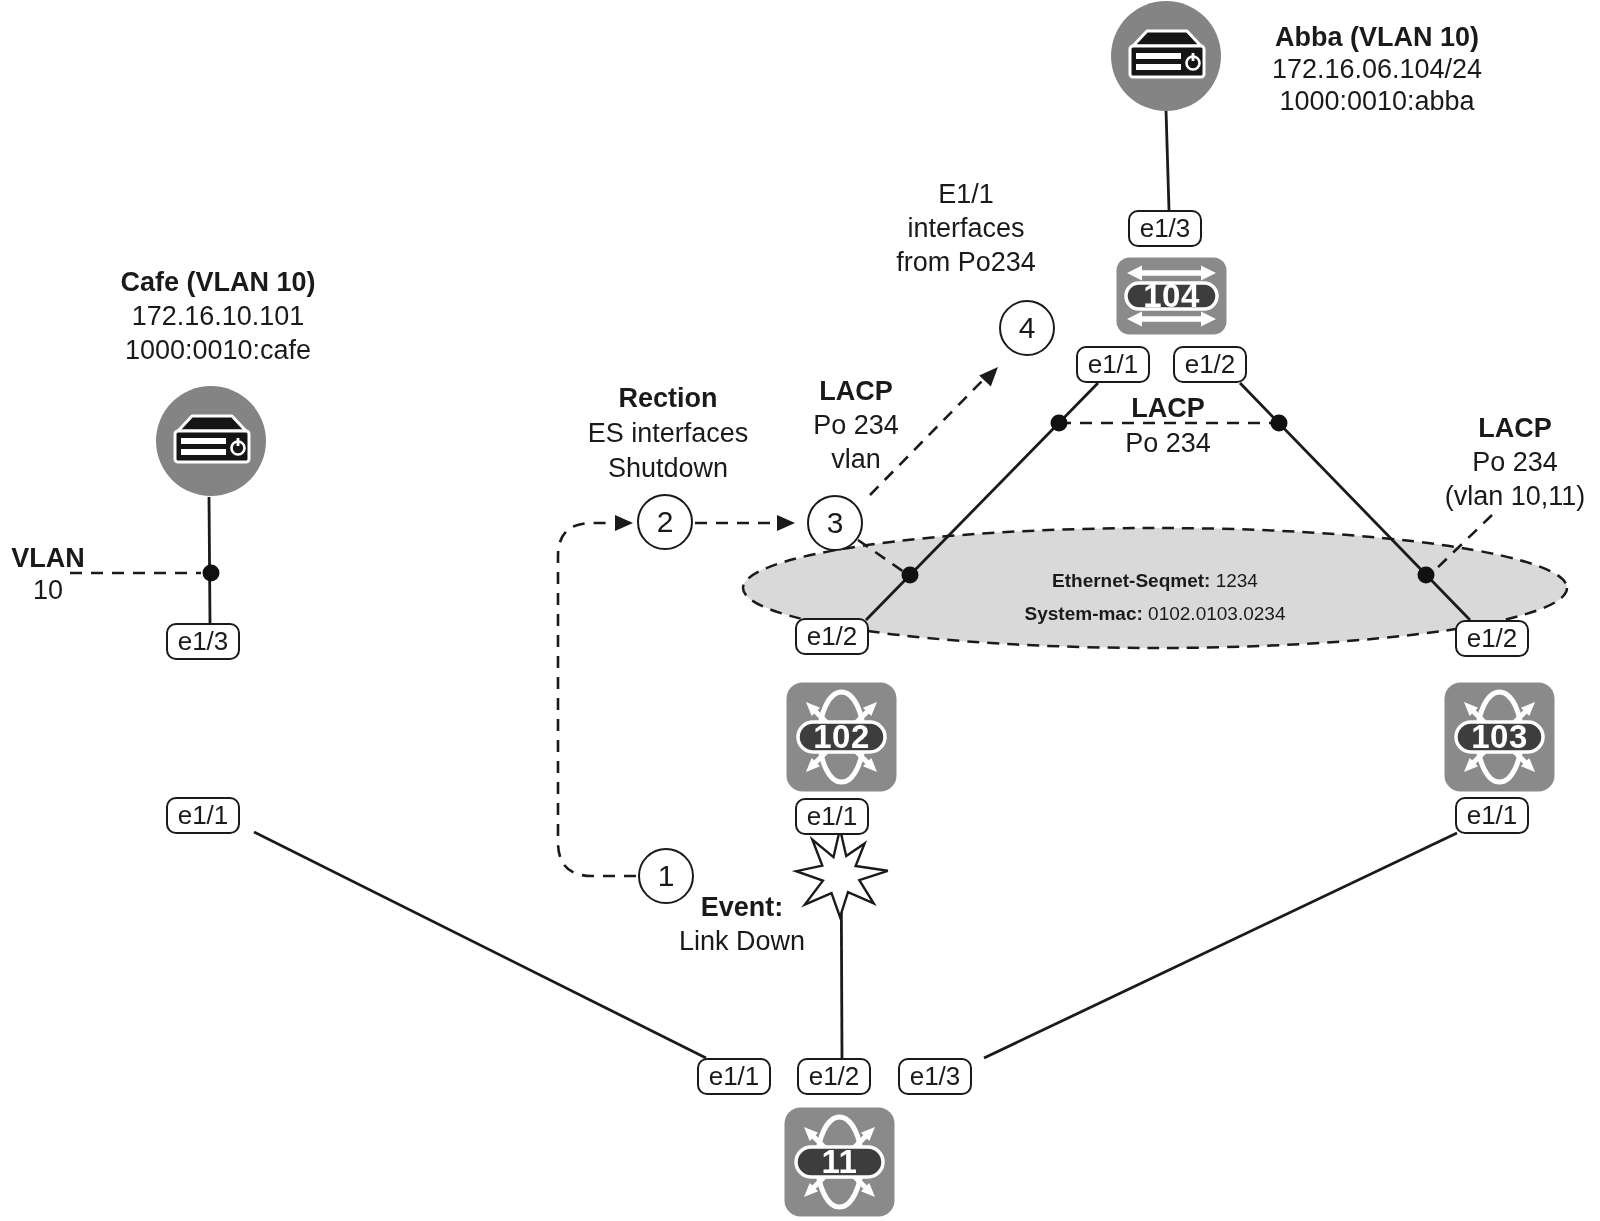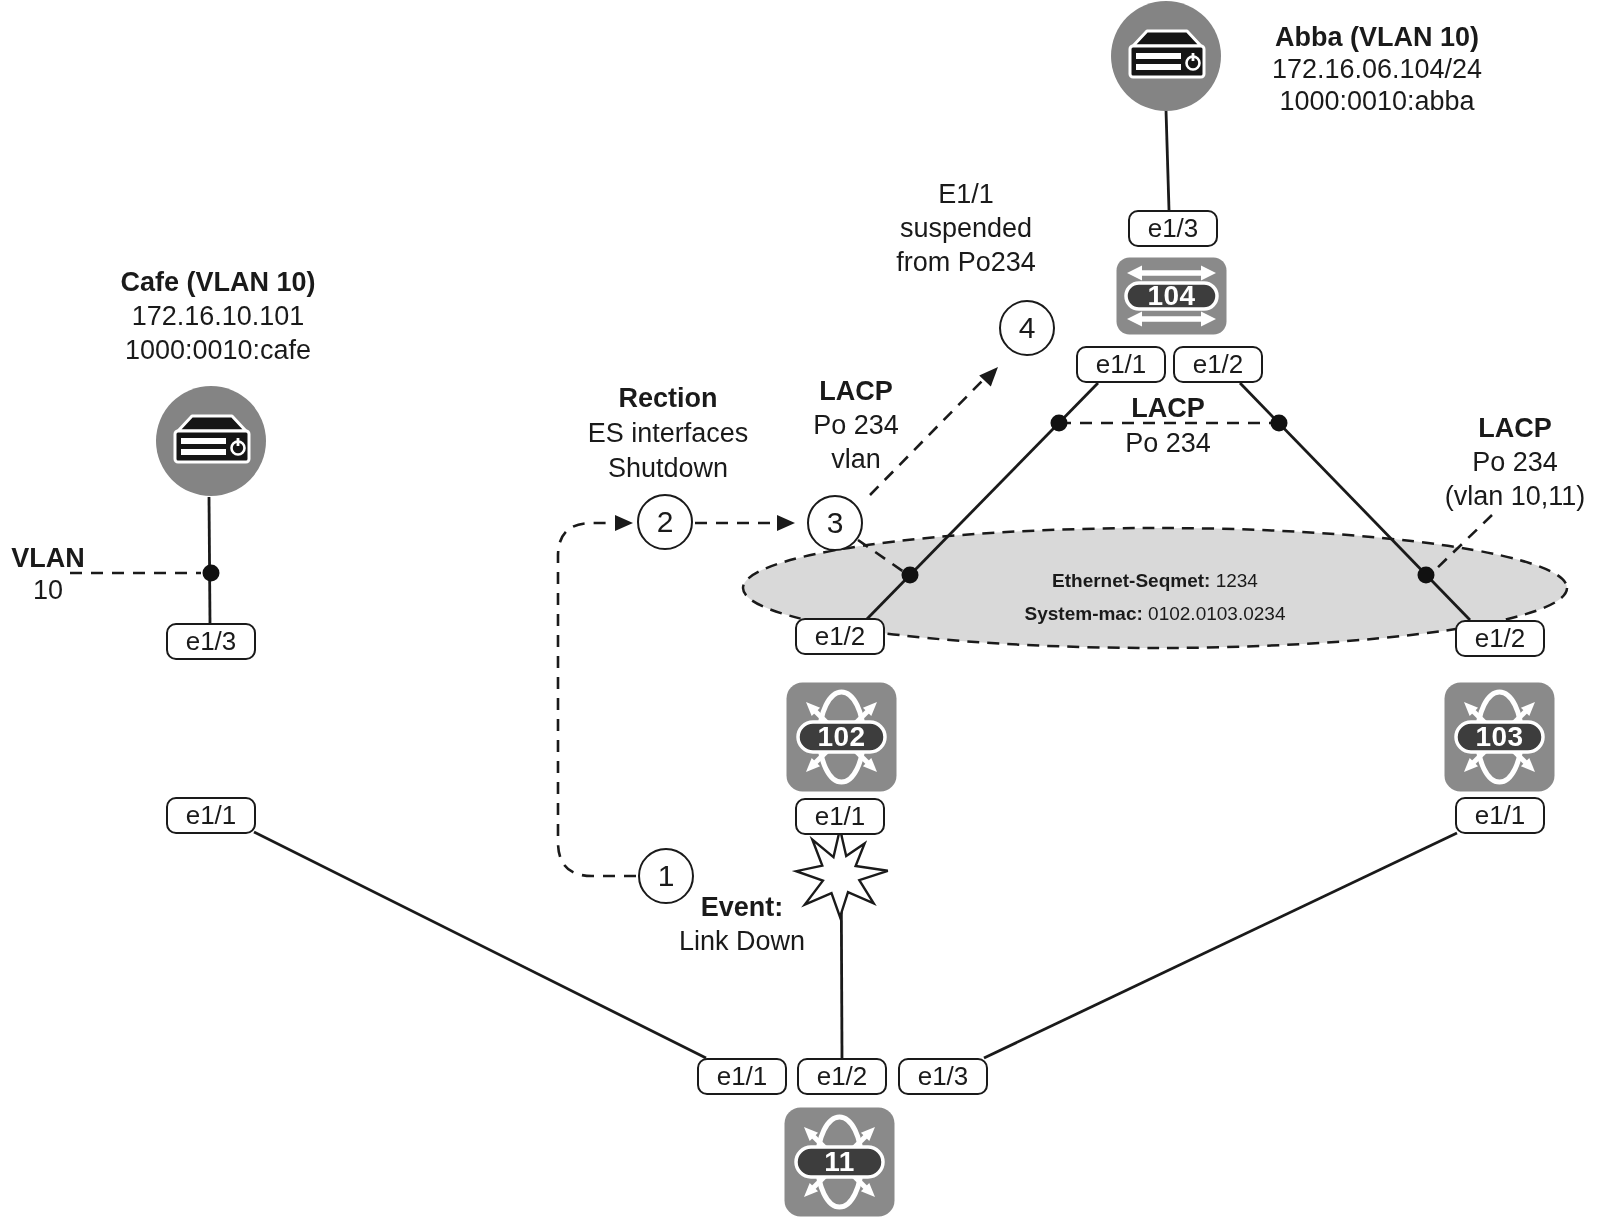--- a/index.html
+++ b/index.html
@@ -5,23 +5,23 @@
   html,body{margin:0;padding:0;background:#ffffff;}
   .canvas{
     position:relative;width:1600px;height:1221px;background:#ffffff;overflow:hidden;
     font-family:"Liberation Sans","DejaVu Sans",sans-serif;color:#1a1a1a;
   }
   svg.wires{position:absolute;left:0;top:0;z-index:1;}
   .defs{position:absolute;width:0;height:0;overflow:hidden;}
   .host{position:absolute;z-index:2;}
   .sw{position:absolute;z-index:2;}
   .sw-num{position:absolute;left:0;right:0;top:38px;height:36px;display:flex;align-items:center;justify-content:center;
-          color:#ffffff;font-weight:700;font-size:28px;letter-spacing:0.5px;}
+          color:#ffffff;font-weight:700;font-size:33px;letter-spacing:0.5px;}
   .sw-num.l2{top:22px;height:36px;}
-  .port{position:absolute;z-index:3;width:90px;height:37px;box-sizing:border-box;background:#ffffff;
+  .port{position:absolute;z-index:3;width:74px;height:37px;box-sizing:border-box;background:#ffffff;
         border:2.5px solid #1a1a1a;border-radius:10px;display:flex;align-items:center;justify-content:center;
         font-size:26px;text-align:center;}
   .label{position:absolute;z-index:3;text-align:center;font-size:27px;line-height:34px;white-space:nowrap;}
   .b{font-weight:700;}
   .step{position:absolute;z-index:3;width:56px;height:56px;box-sizing:border-box;background:#ffffff;
         border:2.5px solid #1a1a1a;border-radius:50%;display:flex;align-items:center;justify-content:center;
         font-size:30px;}
   .seg{font-size:19px;line-height:33px;}
 </style>
 </head>
@@ -186,21 +186,21 @@
   <div class="label" style="left:1108px;top:426px;width:120px;">Po 234</div>
 
   <div class="label" style="left:1400px;top:411px;width:230px;">
     <div class="b">LACP</div>
     <div>Po 234</div>
     <div>(vlan 10,11)</div>
   </div>
 
   <div class="label" style="left:846px;top:177px;width:240px;">
     <div>E1/1</div>
-    <div>suspended</div>
+    <div>interfaces</div>
     <div>from Po234</div>
   </div>
 
   <div class="label" style="left:642px;top:890px;width:200px;">
     <div class="b">Event:</div>
     <div>Link Down</div>
   </div>
 
   <div class="label seg" style="left:905px;top:564px;width:500px;">
     <div>

